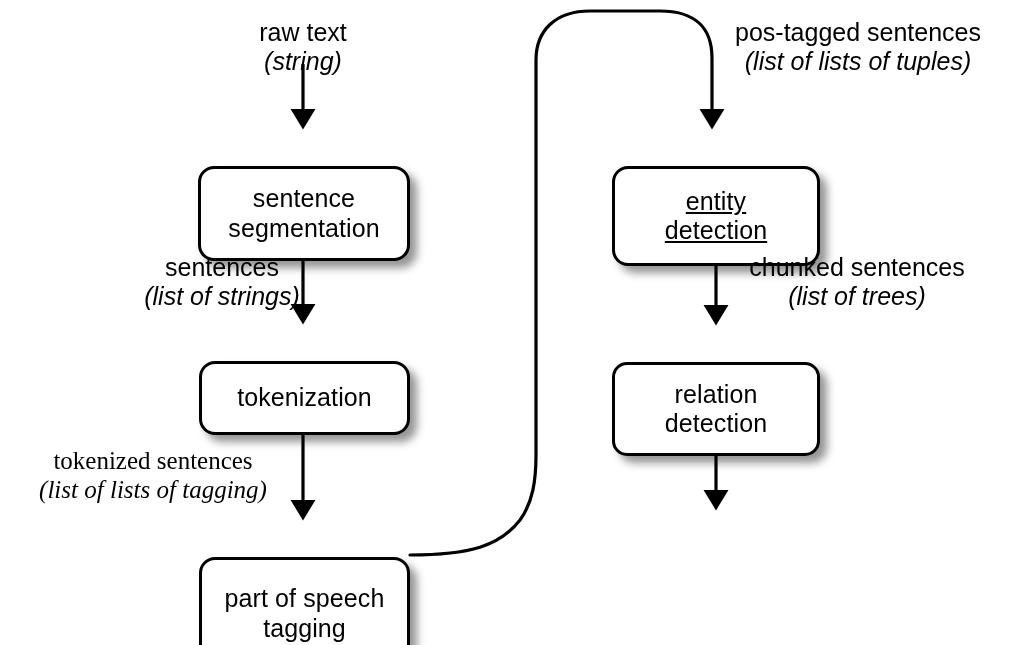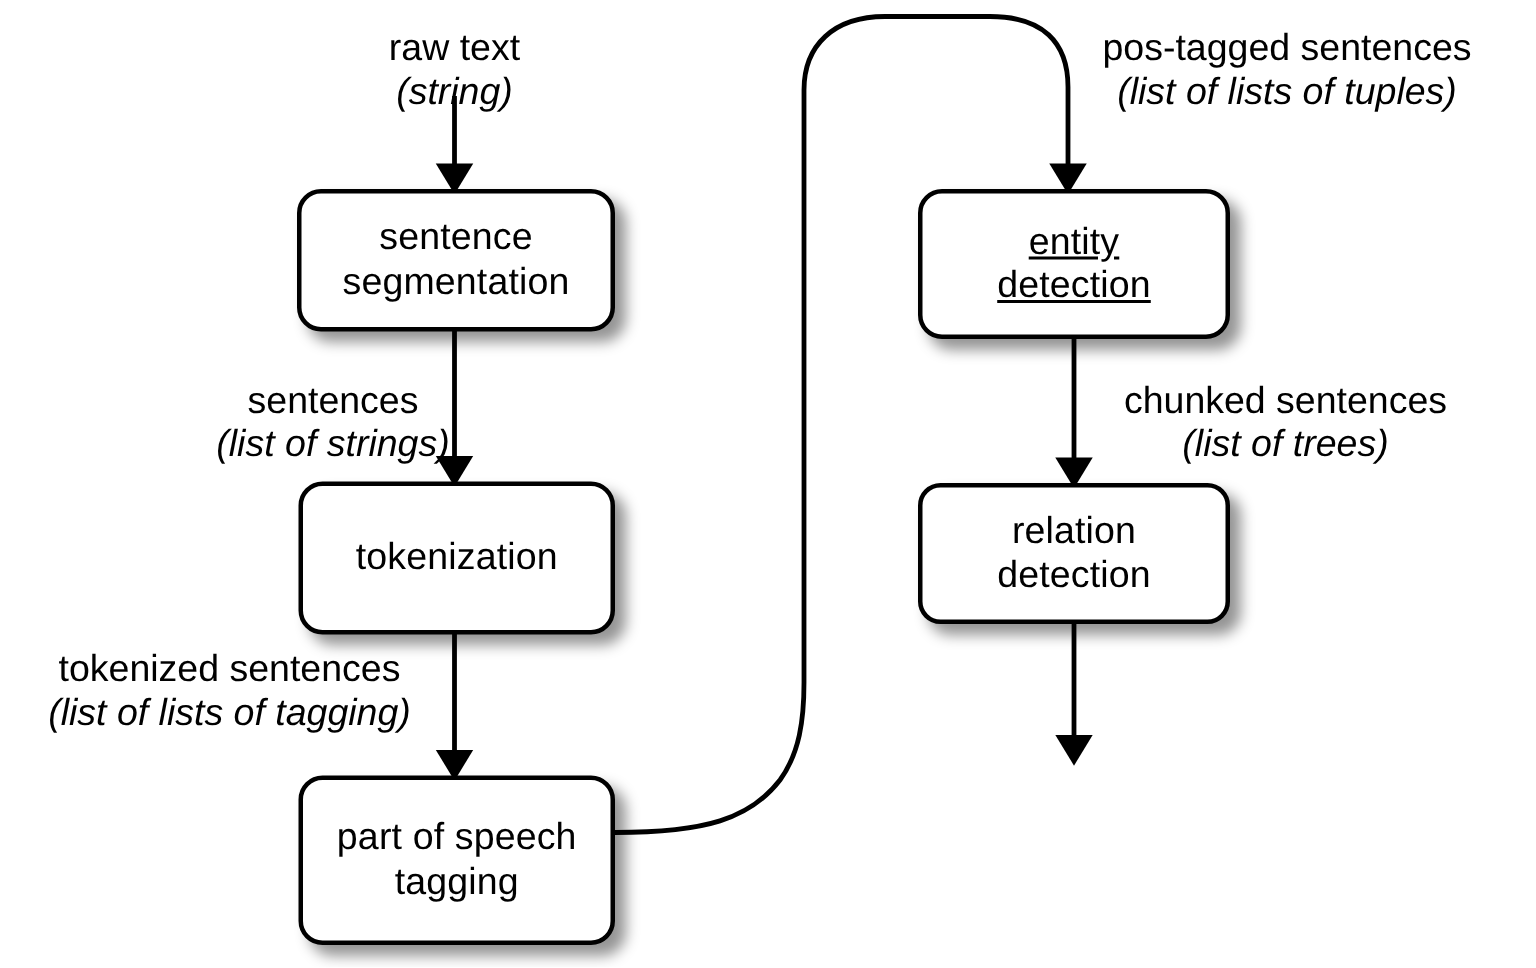--- a/index.html
+++ b/index.html
@@ -35,20 +35,21 @@
     display: flex;
     align-items: center;
     justify-content: center;
     text-align: center;
     color: #000000;
     font-size: 25px;
     line-height: 1.17;
     letter-spacing: 0.1px;
     box-shadow: 7px 7px 9px rgba(0,0,0,0.42);
     z-index: 2;
+    margin-top: 40px;
   }
   .node .node-label {
     display: block;
     white-space: pre-line;
     padding: 0 6px;
   }
   .edge-label {
     position: absolute;
     color: #000000;
     text-align: center;
@@ -96,21 +97,21 @@
     <line x1="716" y1="220" x2="716" y2="312" stroke="#000000" stroke-width="3.2" marker-end="url(#arrowhead)"></line>
 
     <line x1="716" y1="415" x2="716" y2="497" stroke="#000000" stroke-width="3.2" marker-end="url(#arrowhead)"></line>
   </svg>
 
   <div class="node" style="left:198px; top:126px; width:212px; height:95px;">
     <span class="node-label">sentence
 segmentation</span>
   </div>
 
-  <div class="node" style="left:199px; top:321px; width:211px; height:102px;">
+  <div class="node" style="left:199px; top:321px; width:211px; height:74px;">
     <span class="node-label">tokenization</span>
   </div>
 
   <div class="node" style="left:199px; top:517px; width:211px; height:113px;">
     <span class="node-label">part of speech
 tagging</span>
   </div>
 
   <div class="node" style="left:612px; top:126px; width:208px; height:100px;text-decoration:underline;">
     <span class="node-label">entity
@@ -125,21 +126,21 @@
   <div class="edge-label center" style="left:303px; top:3px;">
     <span class="lbl-name">raw text</span>
     <span class="lbl-type">(string)</span>
   </div>
 
   <div class="edge-label center" style="left:222px; top:238px;">
     <span class="lbl-name">sentences</span>
     <span class="lbl-type">(list of strings)</span>
   </div>
 
-  <div class="edge-label center" style="left:153px; top:417px;">
+  <div class="edge-label center" style="left:153px; top:431px;font-family:Liberation Serif, serif;">
     <span class="lbl-name">tokenized sentences</span>
     <span class="lbl-type">(list of lists of tagging)</span>
   </div>
 
   <div class="edge-label center" style="left:858px; top:3px;">
     <span class="lbl-name">pos-tagged sentences</span>
     <span class="lbl-type">(list of lists of tuples)</span>
   </div>
 
   <div class="edge-label center" style="left:857px; top:238px;">

